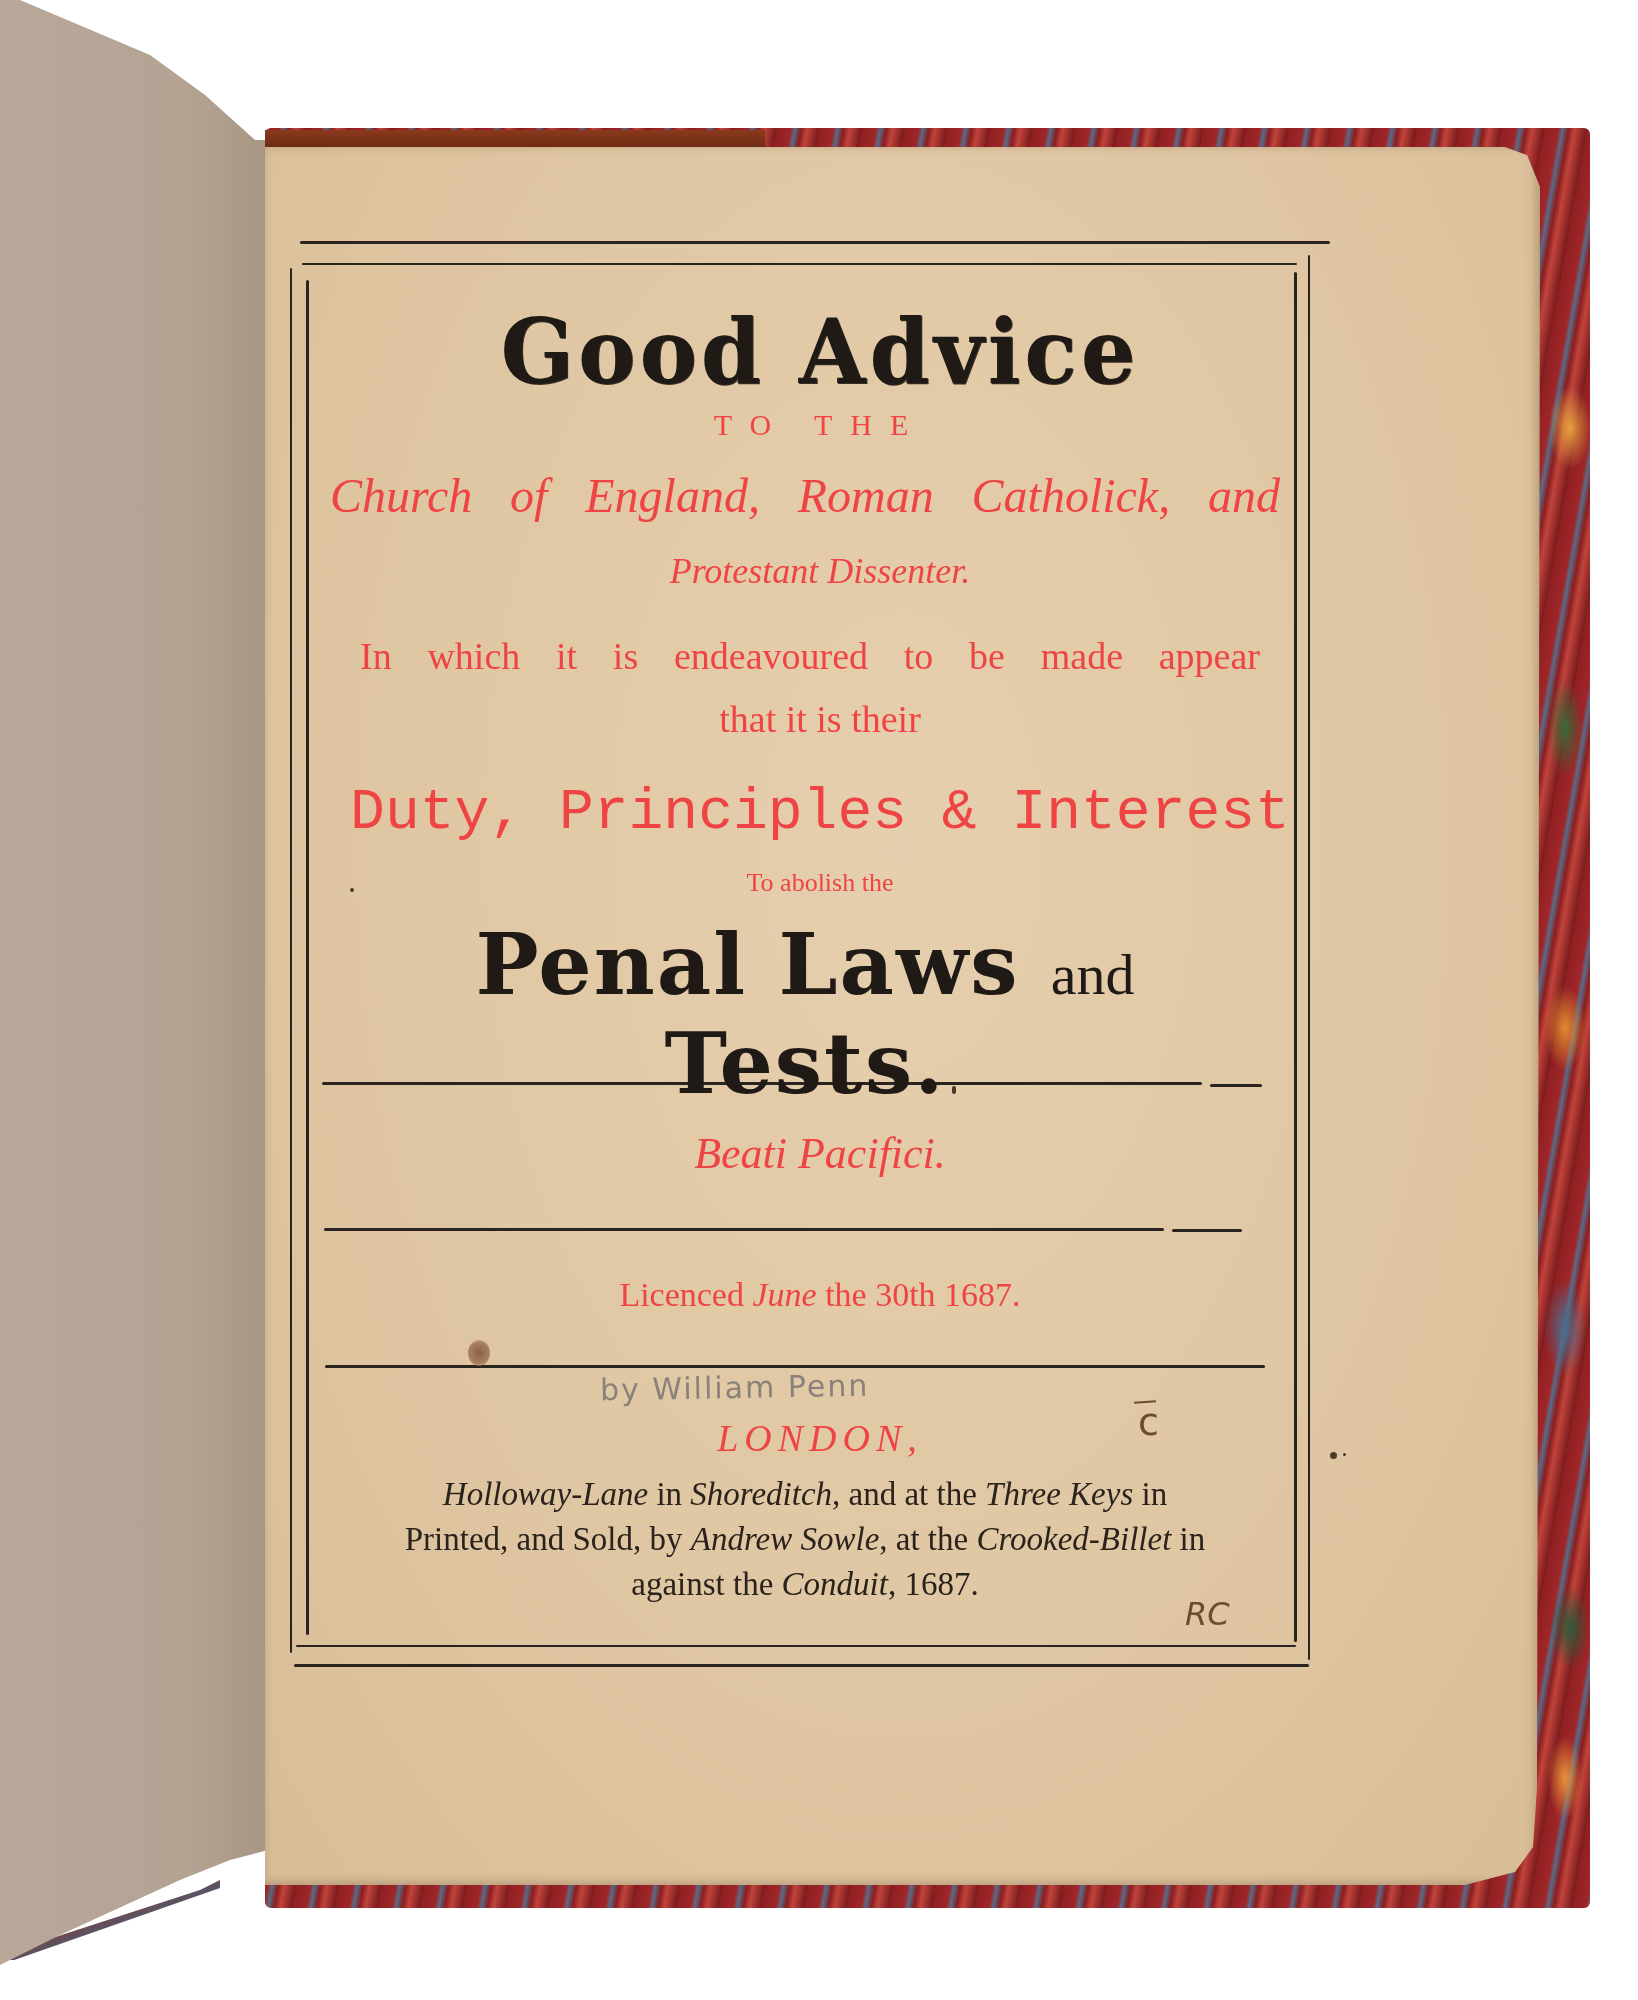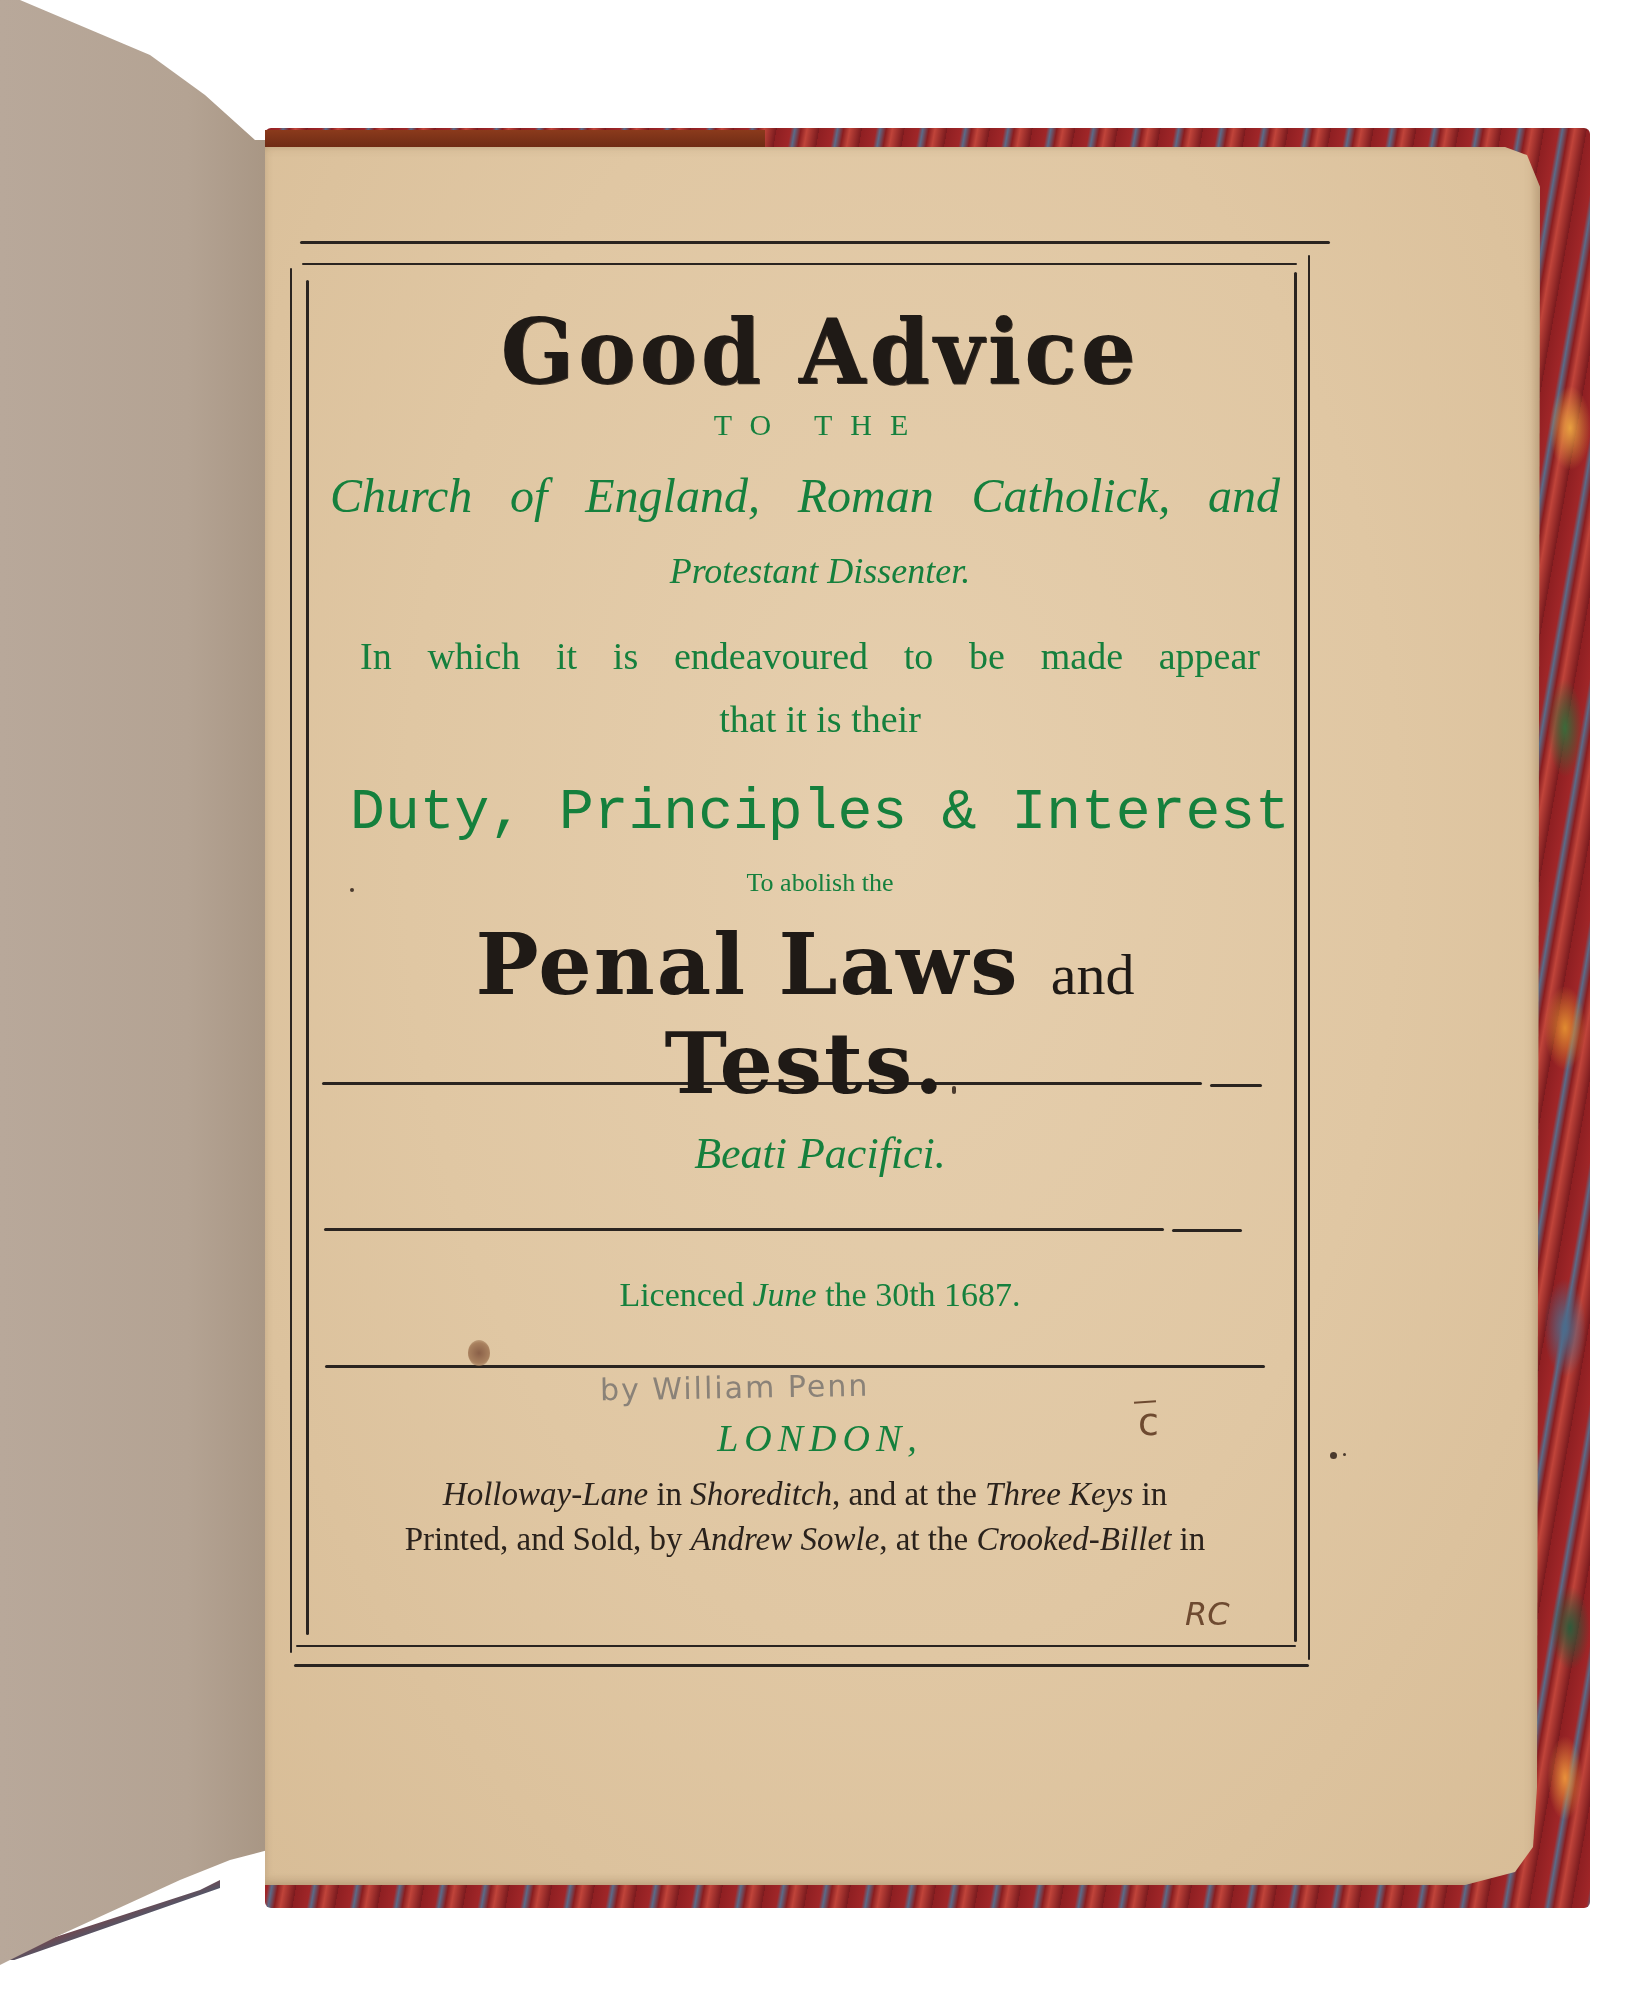--- a/index.html
+++ b/index.html
@@ -43,21 +43,21 @@
         radial-gradient(ellipse at 50% 40%, #e6cfae 0%, #e0c7a3 55%, #d8bd97 100%);
       box-shadow: inset -6px 0 10px rgba(120,90,60,0.25), inset 0 -4px 8px rgba(120,90,60,0.2);
       clip-path: polygon(0 0, 1240px 0, 1262px 8px, 1275px 40px, 1272px 1640px, 1268px 1700px, 1250px 1725px, 1200px 1738px, 0 1738px);
     }
     
     .rule-h { position: absolute; height: 3px; background: #2a2420; border-radius: 2px; }
     .rule-v { position: absolute; width: 3px; background: #2a2420; border-radius: 2px; }
     .rule-thin { height: 2px; }
     .rule-vthin { width: 2px; }
 
-    .ink { color: #15803d; position: absolute; left: 0; width: 100%; text-align: center; }
+    .ink { color: #ef4444; position: absolute; left: 0; width: 100%; text-align: center; }
 
     .blackletter-title {
       top: 300px; left: 295px; width: 1050px;
       font-family: "DejaVu Serif", serif; font-weight: bold;
       font-size: 86px; letter-spacing: 4px; color: #1f1a16;
       text-shadow: 1px 1px 0 #3a2f25;
       transform: scaleY(1.05);
     }
     .to-the {
       top: 408px; left: 295px; width: 1050px;
@@ -179,20 +179,21 @@
   <span class="it">June</span>
   <span>the 30th 1687.</span>
 </div>
 
 <div class="pencil-attrib">by William Penn</div>
 <div class="ink london-line">LONDON,</div>
 
 <div class="imprint">
   <span class="imprint-line"><span class="it">Holloway-Lane</span><span> in </span><span class="it">Shoreditch</span><span>, and at the </span><span class="it">Three Keys</span><span> in</span></span>
   <span class="imprint-line"><span>Printed, and Sold, by </span><span class="it">Andrew Sowle</span><span>, at the </span><span class="it">Crooked-Billet</span><span> in</span></span>
+  <span class="imprint-line"><span>against the </span><span class="it">Conduit</span><span>, 1687.</span></span>
 </div>
 
 <div class="mark-c-bar"></div>
 <div class="pencil-mark mark-c">c</div>
 <div class="pencil-mark mark-rc">RC</div>
 
 <div class="stain" style="left:468px; top:1340px; width:22px; height:26px;"></div>
 <div class="dot" style="left:1330px; top:1452px; width:7px; height:7px;"></div>
 <div class="dot" style="left:1343px; top:1453px; width:3px; height:3px;"></div>
 <div class="dot" style="left:952px; top:1086px; width:4px; height:8px; border-radius:2px;"></div>

